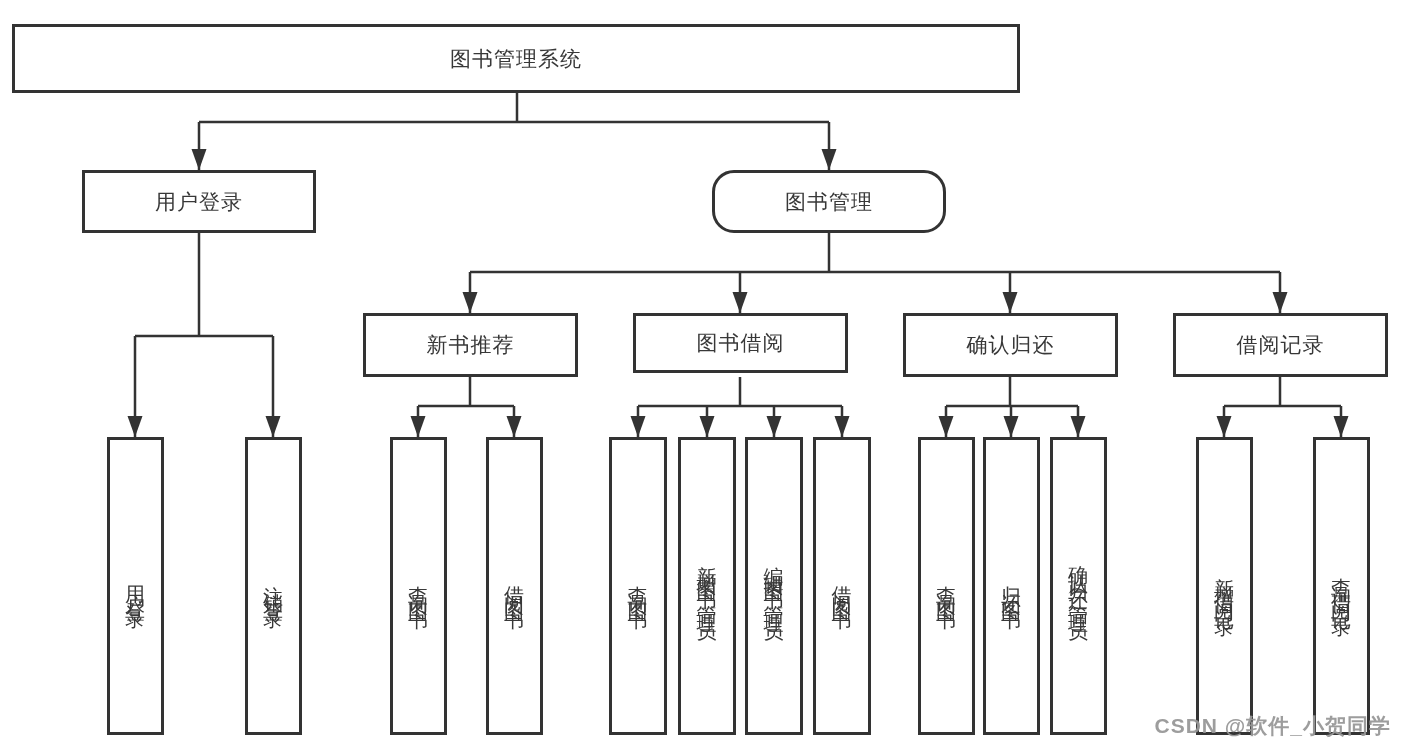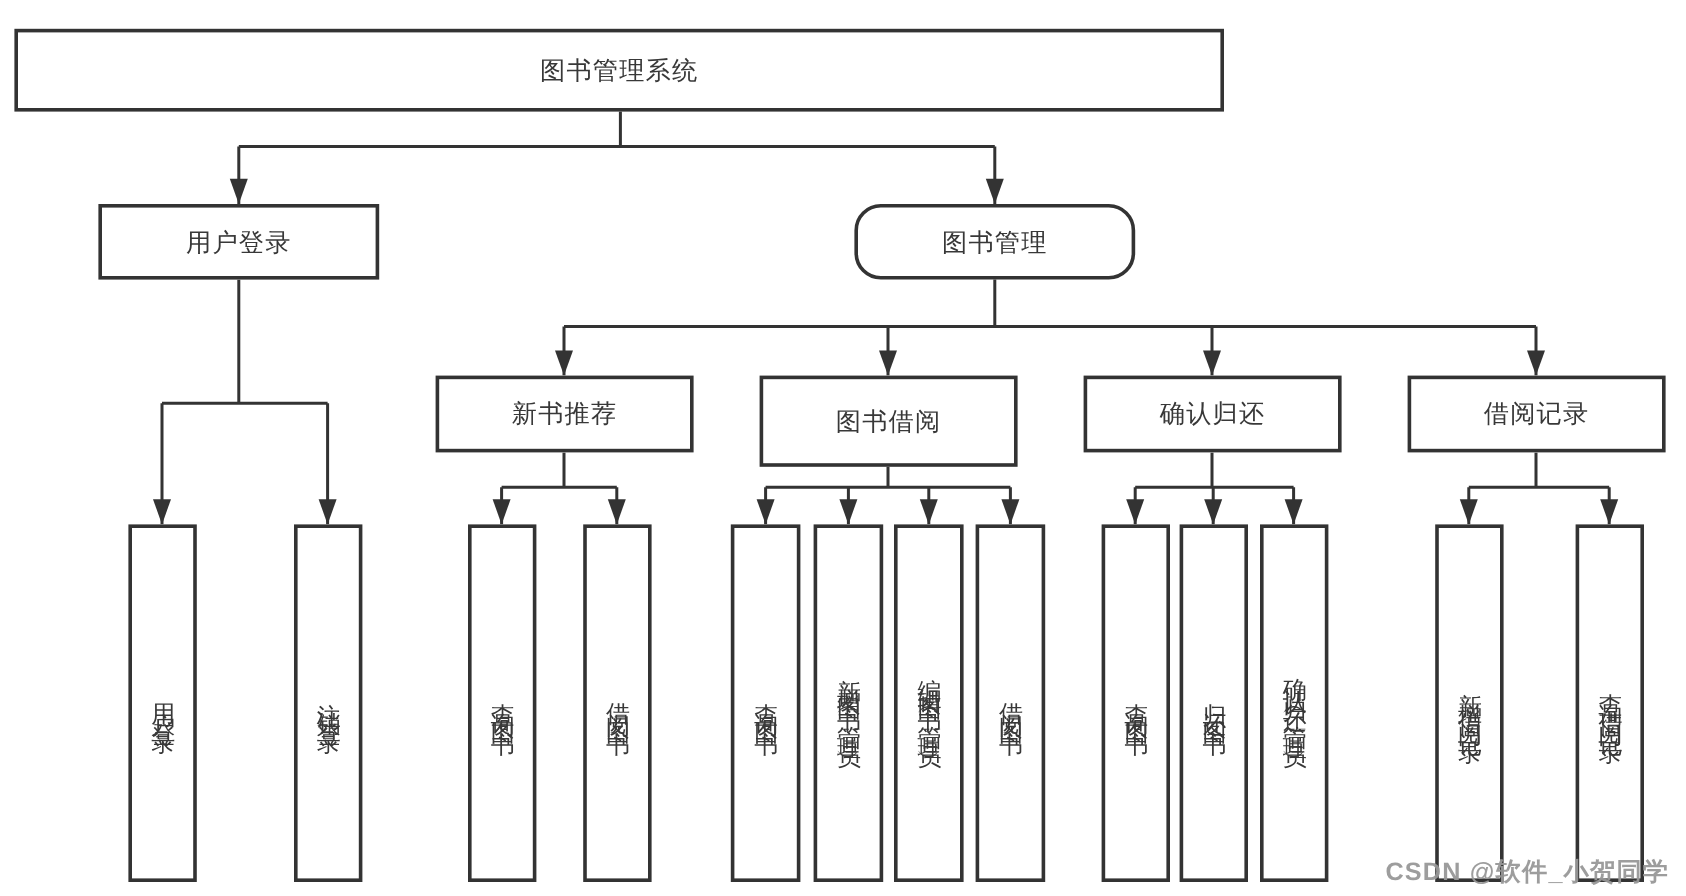--- a/index.html
+++ b/index.html
@@ -113,21 +113,21 @@
   <div class="node" style="left:82px; top:170px; width:234px; height:63px;">
     <span class="hlabel">用户登录</span>
   </div>
   <div class="node" style="left:712px; top:170px; width:234px; height:63px;border-radius:22px;">
     <span class="hlabel">图书管理</span>
   </div>
 
   <div class="node" style="left:363px; top:313px; width:215px; height:64px;">
     <span class="hlabel">新书推荐</span>
   </div>
-  <div class="node" style="left:633px; top:313px; width:215px; height:76px;">
+  <div class="node" style="left:633px; top:313px; width:215px; height:60px;">
     <span class="hlabel">图书借阅</span>
   </div>
   <div class="node" style="left:903px; top:313px; width:215px; height:64px;">
     <span class="hlabel">确认归还</span>
   </div>
   <div class="node" style="left:1173px; top:313px; width:215px; height:64px;">
     <span class="hlabel">借阅记录</span>
   </div>
 
   <div class="node leaf" style="left:107px;">

